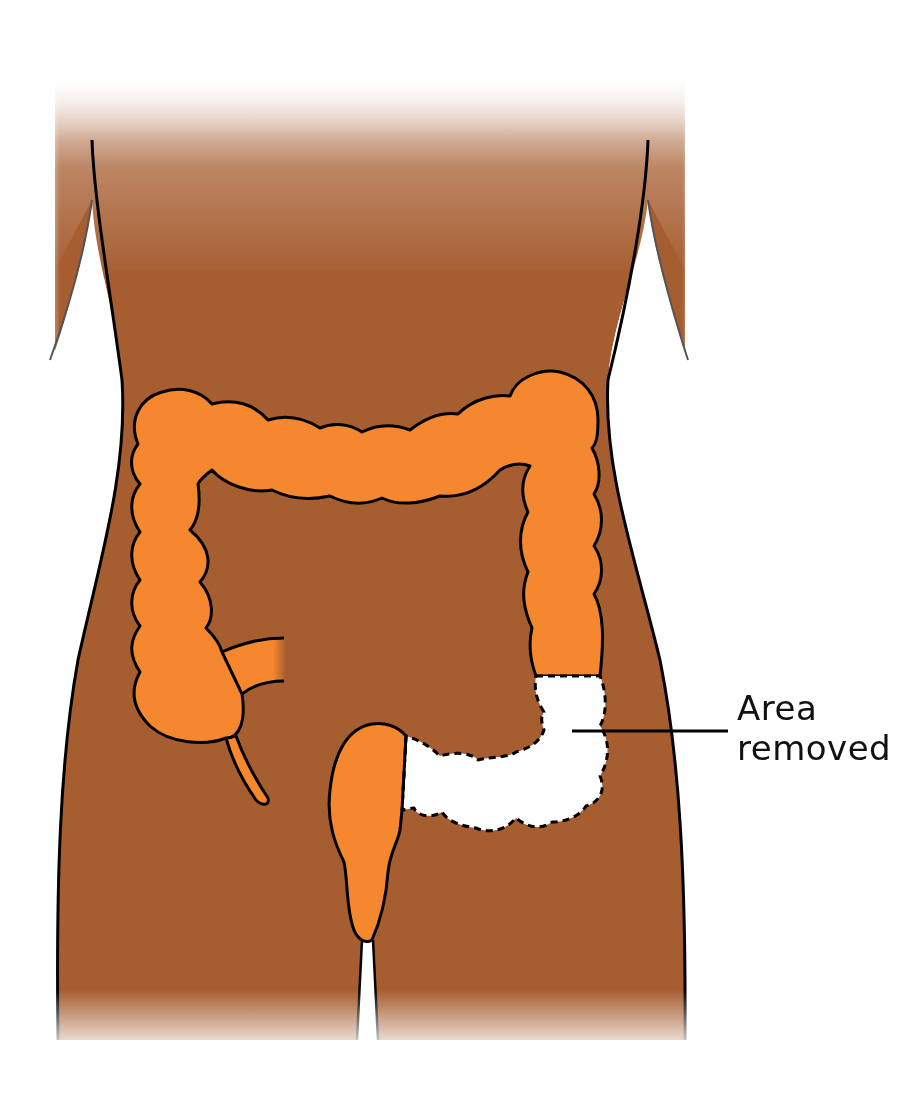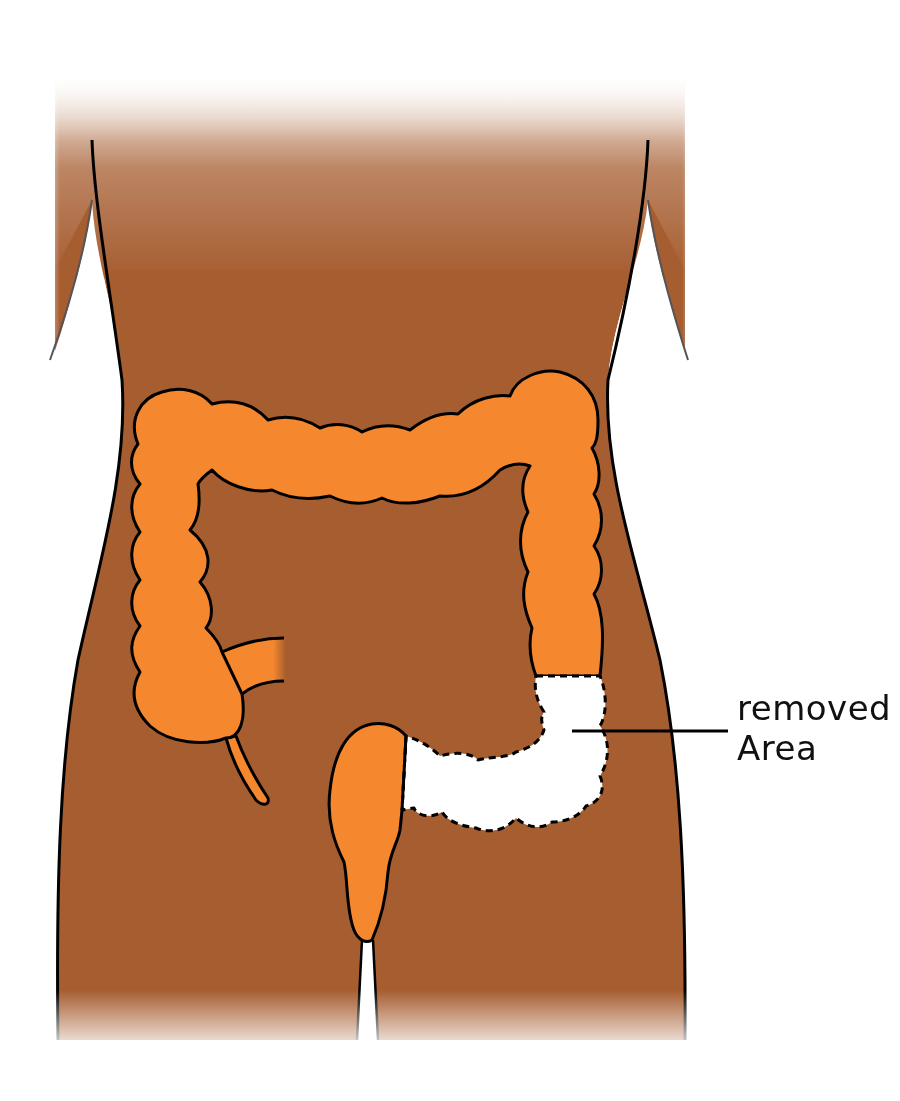--- a/index.html
+++ b/index.html
@@ -179,15 +179,15 @@
              C380,922 386,900 388,872
              C390,852 398,842 400,830
              L402,810 Z" fill="#F5872E" stroke="#000" stroke-width="3" stroke-linejoin="round"></path>
     <path d="M406,736 L402,810" fill="none" stroke="#000" stroke-width="3" stroke-dasharray="7,5"></path>
   </g>
 
   <line x1="572" y1="731" x2="728" y2="731" stroke="#000" stroke-width="3"></line>
 </svg>
 
 <div class="label">
+  <span>Area</span>
   <span>removed</span>
-  <span>Area</span>
 </div>
 
 </body></html>

